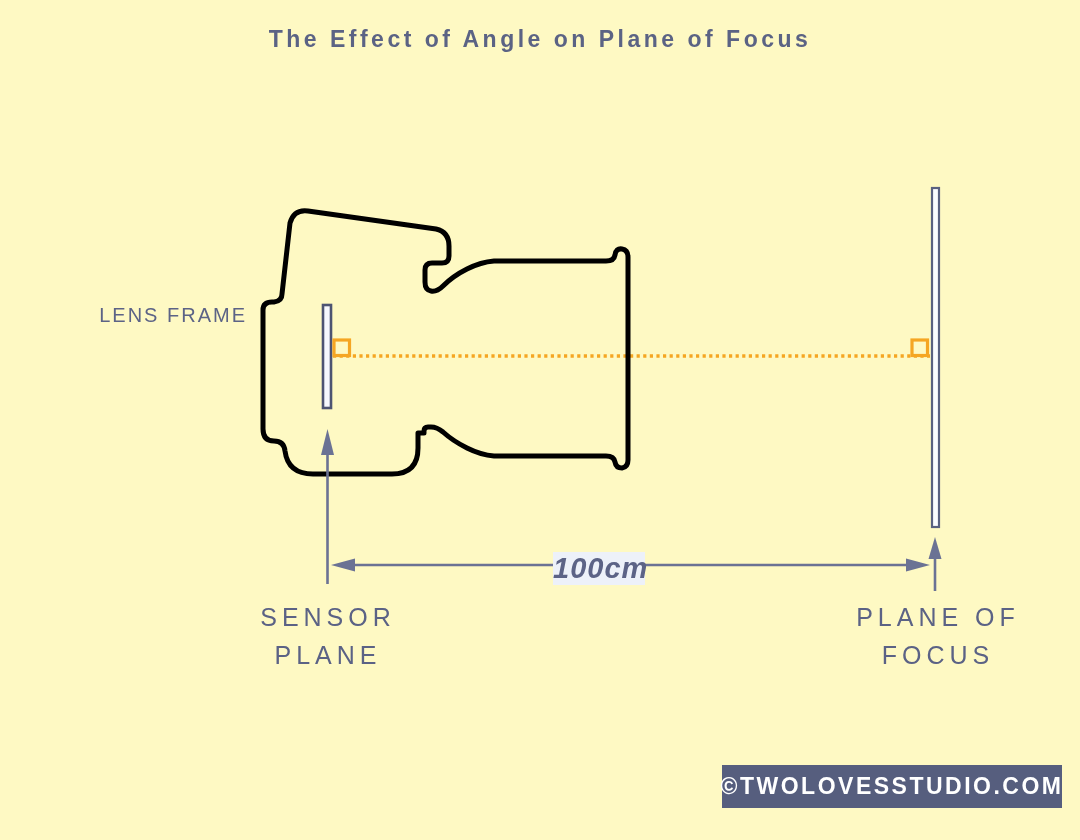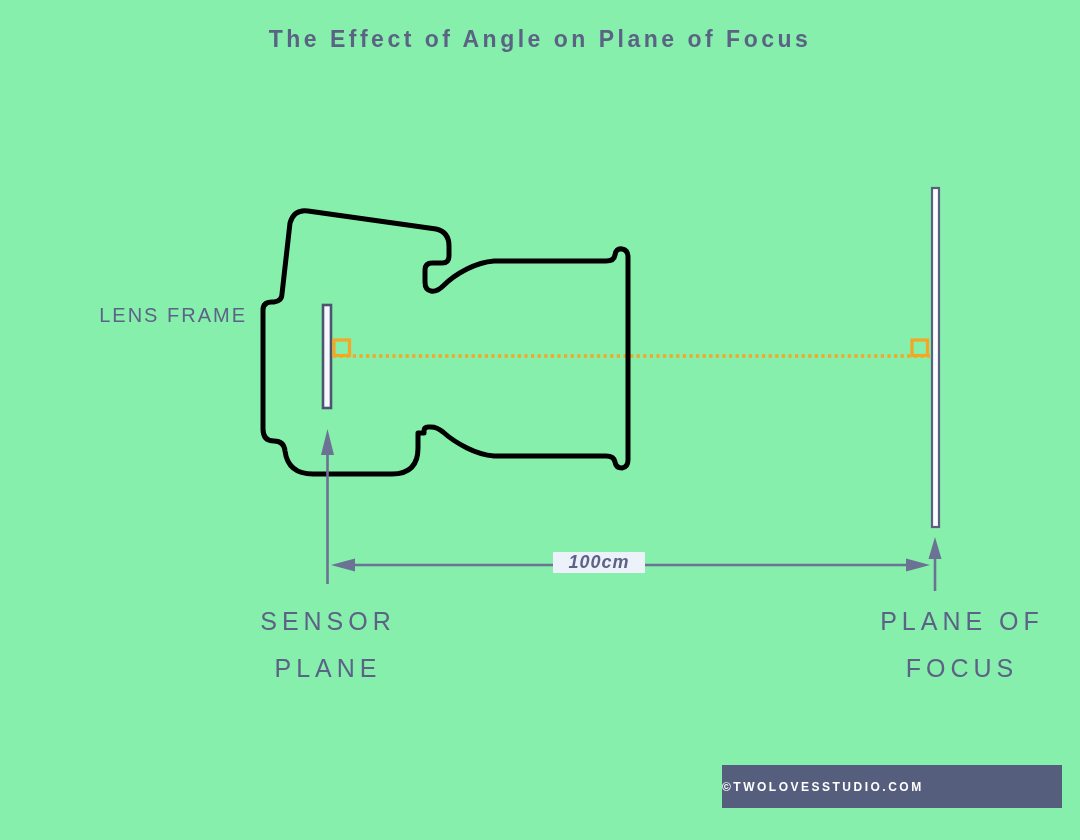--- a/index.html
+++ b/index.html
@@ -3,21 +3,21 @@
 <meta charset="utf-8">
 <style>
   html,body{margin:0;padding:0;}
   body{
     font-family:"Liberation Sans","DejaVu Sans",sans-serif;
     background:#edf1f9;
   }
   .canvas{
     position:relative;
     width:1080px;height:840px;
-    background:#86efac;
+    background:#fef9c3;
     overflow:hidden;
   }
   .title{
     position:absolute;top:26px;left:0;width:1080px;
     text-align:center;
     font-size:23px;font-weight:bold;
     letter-spacing:3.5px;
     color:#5b6384;
   }
   .svg-layer{position:absolute;top:0;left:0;}
@@ -28,38 +28,38 @@
   .aperture-value{
     font-size:31px;font-weight:bold;letter-spacing:2px;color:#525a7d;
     line-height:34px;
   }
   .aperture-sub{
     font-size:20px;letter-spacing:2px;line-height:24px;color:#5c6386;
   }
   .dim-label{
     position:absolute;top:552px;left:553px;width:92px;
     text-align:center;
-    font-size:18px;font-weight:bold;font-style:italic;
+    font-size:29px;font-weight:bold;font-style:italic;
     letter-spacing:1px;color:#5c6386;
     background:#edf1f9;
   }
   .plane-label{
     position:absolute;width:220px;
     text-align:center;
     font-size:25px;letter-spacing:5px;
-    line-height:47px;color:#5b6285;
+    line-height:38px;color:#5b6285;
     white-space:pre-line;
   }
   .plane-label.sensor{top:598px;left:218px;}
-  .plane-label.focus{top:598px;left:852px;}
+  .plane-label.focus{top:598px;left:828px;}
   .watermark{
     position:absolute;top:765px;left:722px;width:340px;height:43px;
     background:#565e7e;
-    display:flex;align-items:center;
-    color:#ffffff;font-size:12px;font-weight:600;letter-spacing:2.5px;
+    display:flex;align-items:center;justify-content:center;
+    color:#ffffff;font-size:23px;font-weight:600;letter-spacing:2.5px;
   }
 </style>
 </head>
 <body>
 
 <div class="canvas">
 
   <div class="title">The Effect of Angle on Plane of Focus</div>
 
   <svg class="svg-layer" width="1080" height="840" viewBox="0 0 1080 840">

